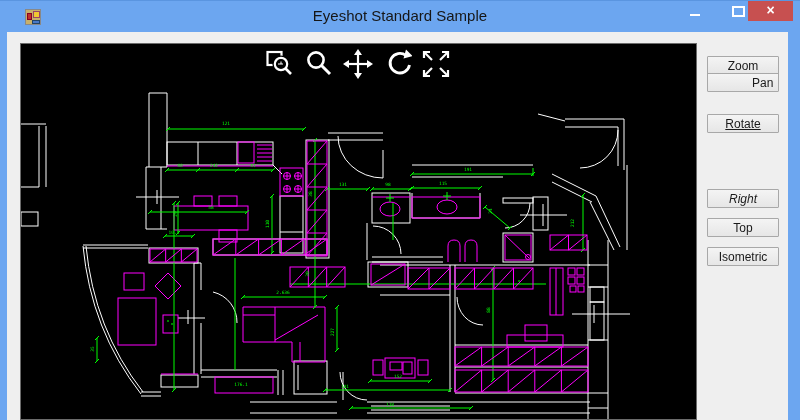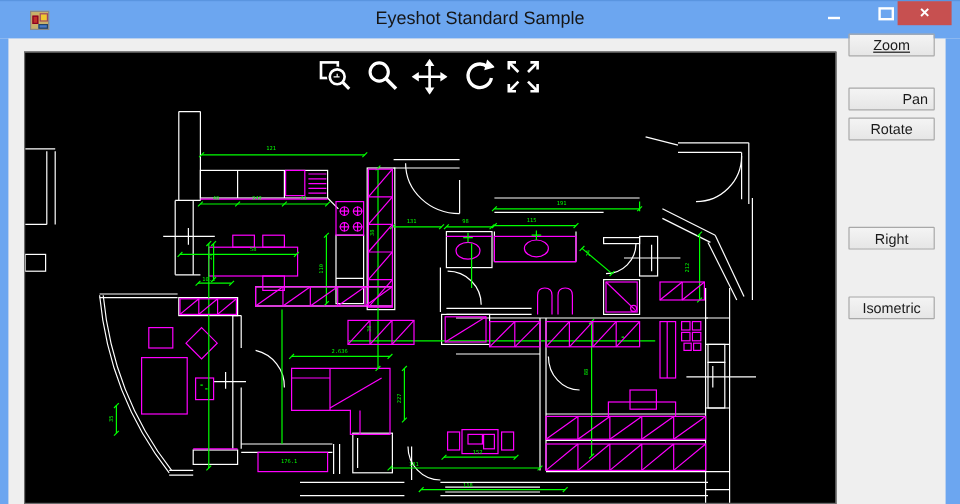--- a/index.html
+++ b/index.html
@@ -406,19 +406,20 @@
           <polyline points="21,3 27,3 27,9" fill="none" stroke="#fff" stroke-width="2.2"></polyline>
           <line x1="11" y1="19" x2="3" y2="27" stroke="#fff" stroke-width="2.2"></line>
           <polyline points="9,27 3,27 3,21" fill="none" stroke="#fff" stroke-width="2.2"></polyline>
           <line x1="19" y1="19" x2="27" y2="27" stroke="#fff" stroke-width="2.2"></line>
           <polyline points="21,27 27,27 27,21" fill="none" stroke="#fff" stroke-width="2.2"></polyline>
         </svg>
       </div>
   </div>
 
   <div class="rightpanel">
-      <button class="btn" style="top: 28px; text-decoration: underline;">Zoom</button>
+      <button class="btn" style="top: 56px;">Zoom</button>
       <button class="btn" style="top: 73px; padding-left: 44px;">Pan</button>
-      <button class="btn" style="top: 98px;">Rotate</button>
-      <button class="btn" style="top: 189px;">Right</button>
+      <button class="btn" style="top: 114px; text-decoration: underline;">Rotate</button>
+      <button class="btn" style="top: 189px; font-style: italic;">Right</button>
+      <button class="btn" style="top: 218px;">Top</button>
       <button class="btn" style="top: 247px;">Isometric</button>
     </div>
 </div>
 
 </body></html>

